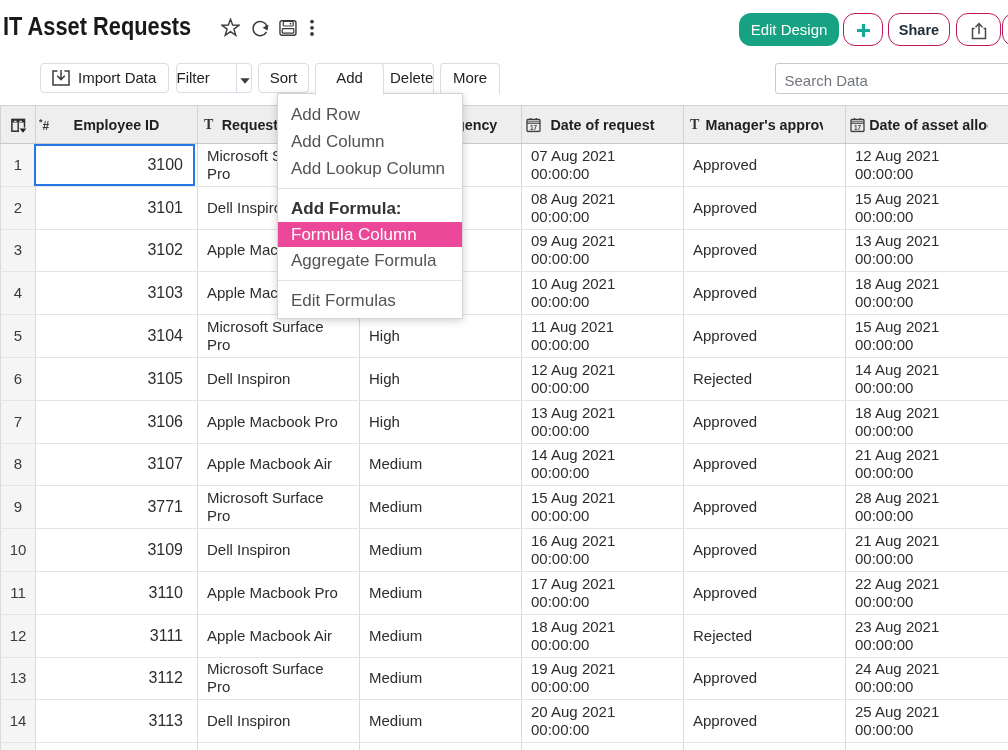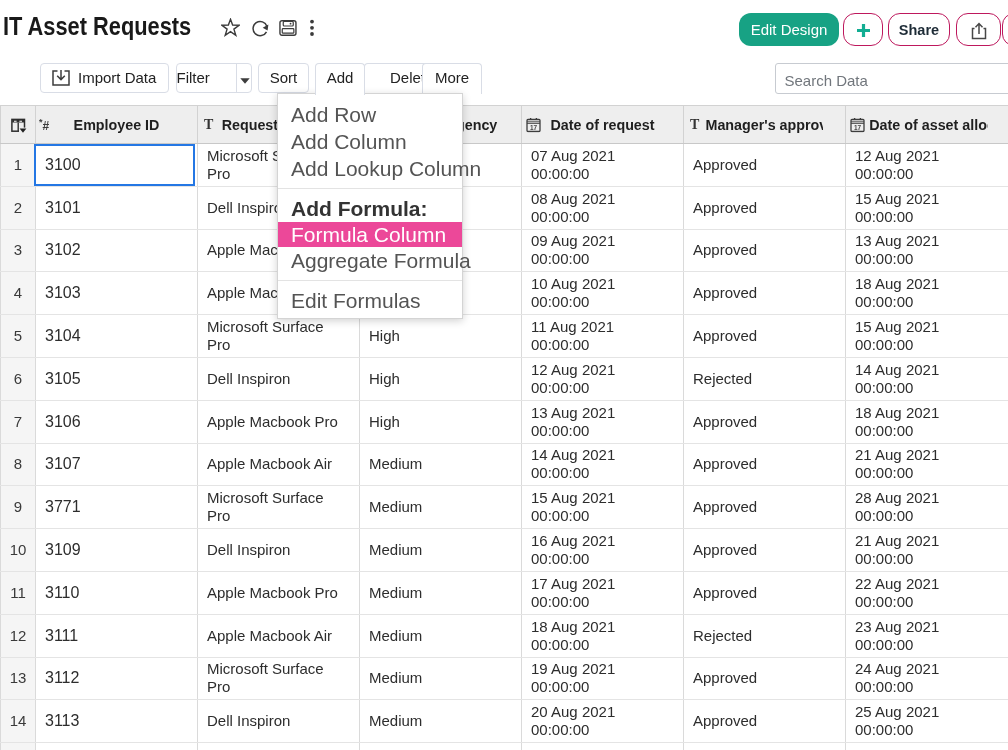--- a/index.html
+++ b/index.html
@@ -21,47 +21,47 @@
 #exportBtn { left:956px; width:45px; }
 #moreBtn2 { left:1002px; width:30px; }
 
 
 .bbtn { top:63px; height:30px; background:#fff; border:1px solid #d9dde6; border-radius:4px;
   color:#222; font-size:15px; text-align:center; line-height:28px;margin-left:38px; }
 #importBtn { left:2px; width:129px; text-align:left; }
 #filterBtn { left:137.5px; width:76.5px; text-align:left; }
 #filterDivider { position:absolute; left:59.5px; top:0; width:1px; height:28px; background:#d9dde6; }
 #sortBtn { left:220px; width:51px; }
-#addBtn { left:277px; width:50px; border-bottom:none; height:32px; border-radius:4px 4px 0 0; z-index:30; }
+#addBtn { left:277px; width:69px; border-bottom:none; height:32px; border-radius:4px 4px 0 0; z-index:30; }
 #deleteBtn { left:326px; width:70px; height:30.5px; border-radius:4px 4px 0 0; border-bottom:none;padding-left:25px; }
-#moreBtn { left:384px; width:60px; height:30.5px; border-radius:4px 4px 0 0; border-bottom:none; }
+#moreBtn { left:402px; width:60px; height:30.5px; border-radius:4px 4px 0 0; border-bottom:none; }
 #searchBox { left:775px; top:63px; width:240px; height:31px; border:1px solid #c7cbd1; border-radius:3px;
   color:#71767c; font-size:15px; line-height:33px; padding-left:8.5px; }
 
 
 #tbl { position:absolute; left:0; top:105px; border-collapse:collapse; table-layout:fixed; width:1008px; }
 #tbl th { background:#eeeeee; border:1px solid #d2d2d2; border-bottom-color:#c8c8c8; font-size:14.3px; color:#1f1f1f;
   font-weight:bold; height:38px; position:relative; text-align:center; padding:0; overflow:hidden; }
 #tbl td { border-left:1px solid #dadada; border-right:1px solid #dadada;
   border-top:1px solid #e4e4e4; border-bottom:1px solid #e4e4e4;
   font-size:15px; color:#2d2d2d; padding:0 9px; line-height:18px; overflow:hidden; }
 #tbl td.num { background:#f5f5f5; text-align:center; color:#3a3a3a; padding:0; font-size:15px; }
-#tbl td.eid { text-align:left; padding-right:14px; font-size:16px; }
+#tbl td.eid { text-align:right; padding-right:14px; font-size:16px; }
 #tbl tr.r { height:42.8px; }
 .hicon { position:absolute; left:4px; top:50%; transform:translateY(-50%); }
 .ticonT { position:absolute; left:6px; top:11px; font-family:"Liberation Serif", serif; font-size:14px; font-weight:bold; color:#333; }
 .cliphead { position:absolute; top:0; left:0; height:38px; line-height:38px; white-space:nowrap; overflow:hidden; text-align:left; }
 
 
 #selCell { left:34px; top:144px; width:161px; height:41.5px; border:2px solid #2477e4; z-index:5; }
 
 
 #menu { left:277px; top:92.5px; width:186px; background:#fff; border:1px solid #d4d4d4;
   box-shadow:0 2px 8px rgba(0,0,0,0.18); z-index:20; padding:7.5px 0 4px 0; }
-.mi { height:27px; line-height:27px; padding-left:13px; font-size:21px; color:#545454; white-space:nowrap; }
+.mi { height:27px; line-height:27px; padding-left:13px; font-size:17px; color:#545454; white-space:nowrap; }
 .mi.bold { font-weight:bold; color:#333; }
 .mi.sel { background:#ec4899; color:#fff; height:25px; line-height:25px; }
 .msep { height:1px; background:#e3e3e3; margin:6px 0; }
 svg { display:block; }
 </style>
 </head>
 <body>
 
 <div class="abs" id="title">IT Asset Requests</div>
 

